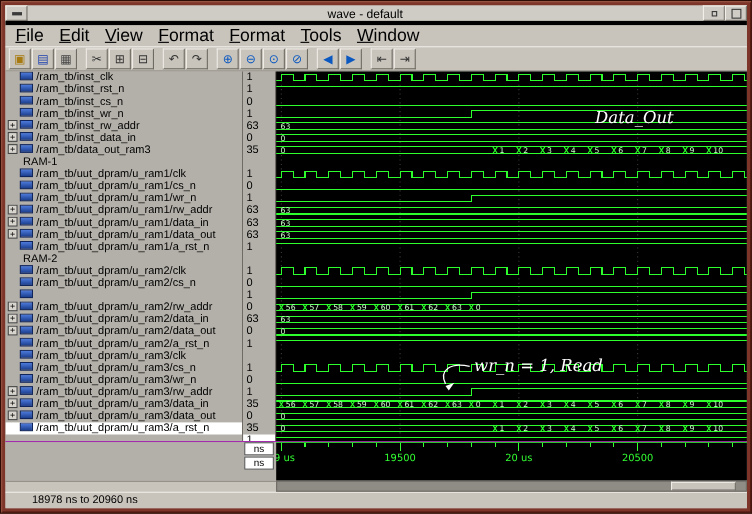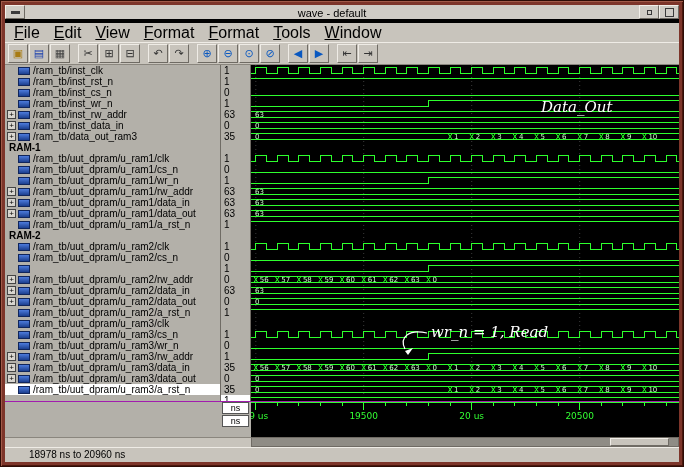--- a/index.html
+++ b/index.html
@@ -32,23 +32,23 @@
              padding:0 3px; border-top:1px solid #efece6; border-bottom:1px solid #8a867e; }
   .tb-btn { width:20px; height:19px; flex:none; margin-right:1px; background:#c8c4bc;
             border:1px solid; border-color:#efece6 #6f6b64 #6f6b64 #efece6;
             display:flex; align-items:center; justify-content:center; font-size:11px; padding:0; }
   .tb-gap { width:7px; flex:none; }
 
   
   .main { flex:1; min-height:0; display:flex; }
   .names { width:216px; flex:none; background:#b3b0a9; overflow:hidden;
            border-right:1px solid #6f6b64; }
-  .srow { height:11px; display:flex; align-items:center; font-size:10px; line-height:11px;
+  .srow { height:11px; display:flex; align-items:flex-start; font-size:10px; line-height:11px;
           white-space:nowrap; color:#000; padding-left:2px; overflow:hidden; }
-  .srow.divider { padding-left:4px;font-weight:bold; }
+  .srow.divider { padding-left:16px; }
   .srow.selected { background:#ffffff; }
   .expand { width:9px; height:9px; flex:none; border:1px solid #444; background:#d8d5cf;
             font-size:8px; line-height:7px; text-align:center; margin-right:2px; color:#000; }
   .expand-spacer { width:11px; flex:none; }
   .sigicon { width:12px; height:8px; flex:none; margin-right:3px;
              background:linear-gradient(#4d7bdc,#1c3f8f); border:1px solid #10255c; }
   .values { width:30px; flex:none; background:#b3b0a9; border-right:1px solid #6f6b64;
             overflow:hidden; }
   .vrow { height:11px; font-size:10px; line-height:11px; padding-left:3px; color:#000;
           white-space:nowrap; }

